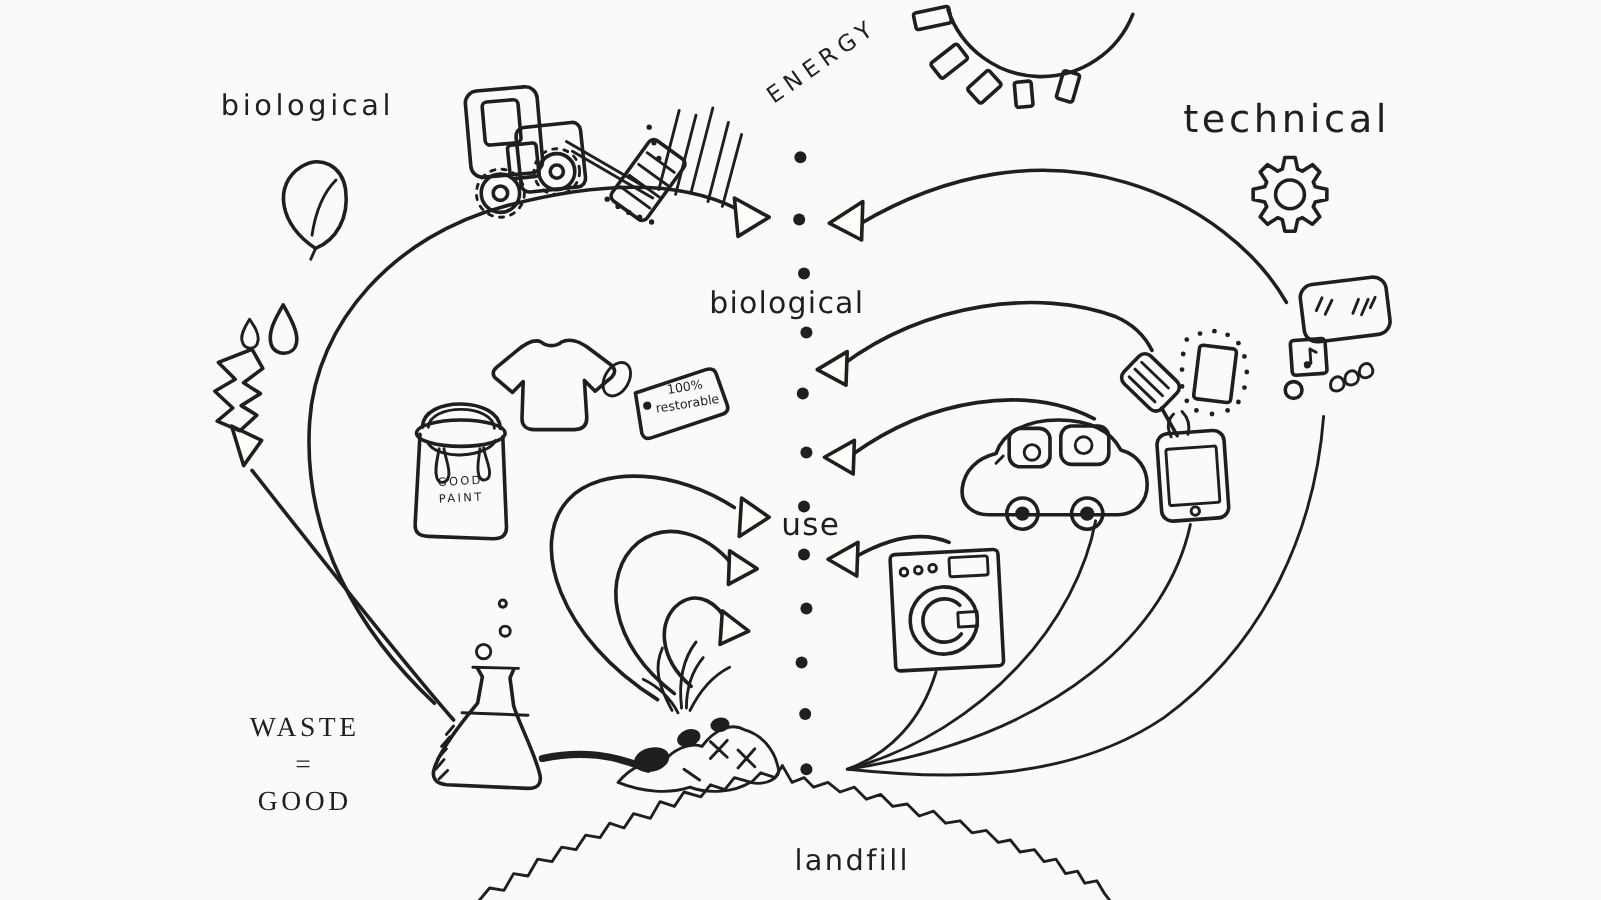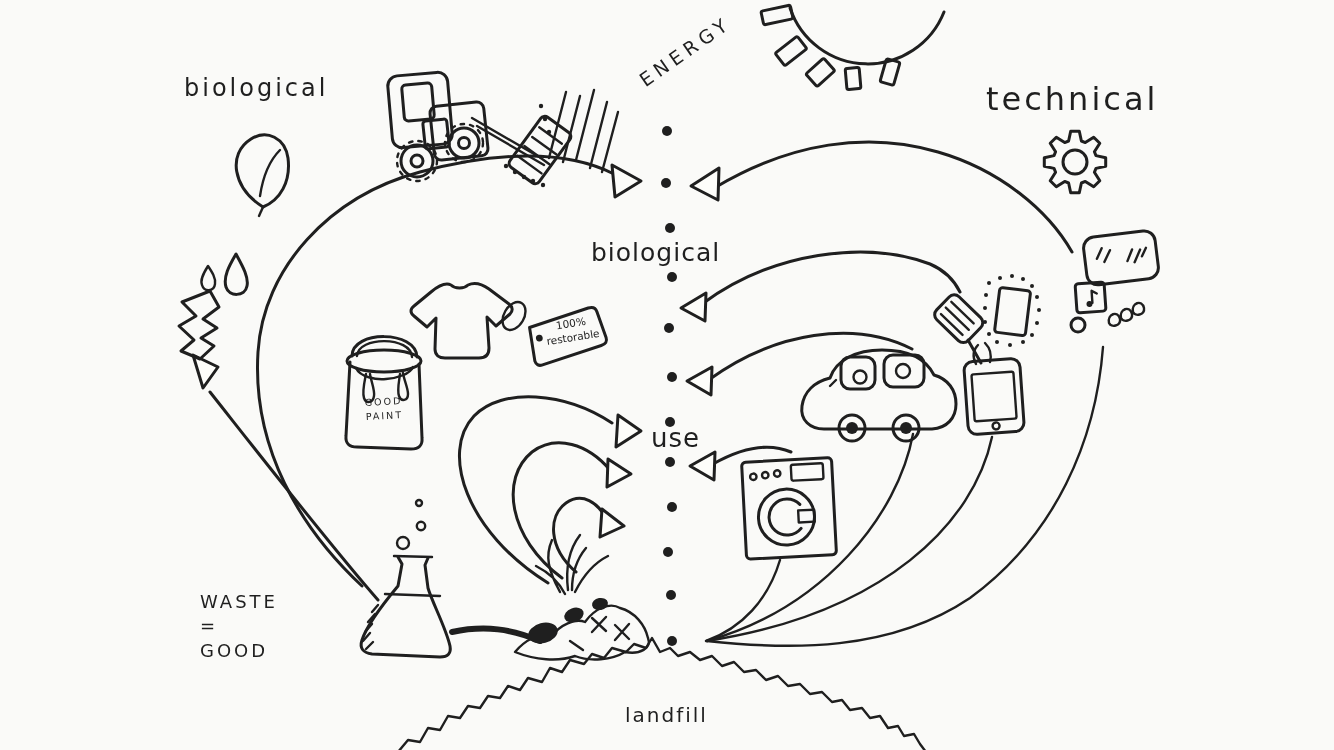--- a/index.html
+++ b/index.html
@@ -19,22 +19,22 @@
   #art .f{fill:var(--ink);stroke:none;}
   #art .head{fill:#fdfdfa;stroke:var(--ink);stroke-width:3;}
   #art .thick{stroke-width:6;}
   #art .thin{stroke-width:2.4;}
   .label{position:absolute;white-space:nowrap;color:var(--ink);}
   .lab-biological{left:184px;top:74px;font-size:24px;letter-spacing:3px;}
   .lab-technical{left:986px;top:80px;font-size:32px;letter-spacing:3px;}
   .lab-energy{left:650px;top:68px;font-size:19px;letter-spacing:5px;transform:rotate(-35deg);transform-origin:0 100%;height:26px;}
   .lab-production{left:591px;top:238px;font-size:25px;letter-spacing:1px;}
   .lab-use{left:651px;top:423px;font-size:26px;letter-spacing:1px;text-align:center;}
-  .lab-landfill{left:625px;top:703px;font-size:20px;letter-spacing:2px;}
-  .lab-wastefood{left:200px;top:590px;width:108px;font-size:18px;letter-spacing:3px;line-height:1.35;}
+  .lab-landfill{left:662px;top:703px;font-size:24px;letter-spacing:2px;}
+  .lab-wastefood{left:200px;top:590px;width:108px;font-size:23px;letter-spacing:3px;text-align:center;line-height:1.35;font-family:Liberation Serif, serif;}
   .lab-wastefood div{white-space:nowrap;}
   .lab-tag{left:543px;top:317px;width:58px;font-size:10.5px;text-align:center;line-height:1.3;transform:rotate(-9deg);}
   .lab-paint{left:353px;top:395px;width:62px;font-size:9.5px;letter-spacing:2px;text-align:center;line-height:1.45;transform:rotate(-3deg);}
 </style>
 </head>
 <body>
 
 <div id="stage">
 
   <svg id="art" width="1334" height="750" viewBox="0 0 1334 750">

